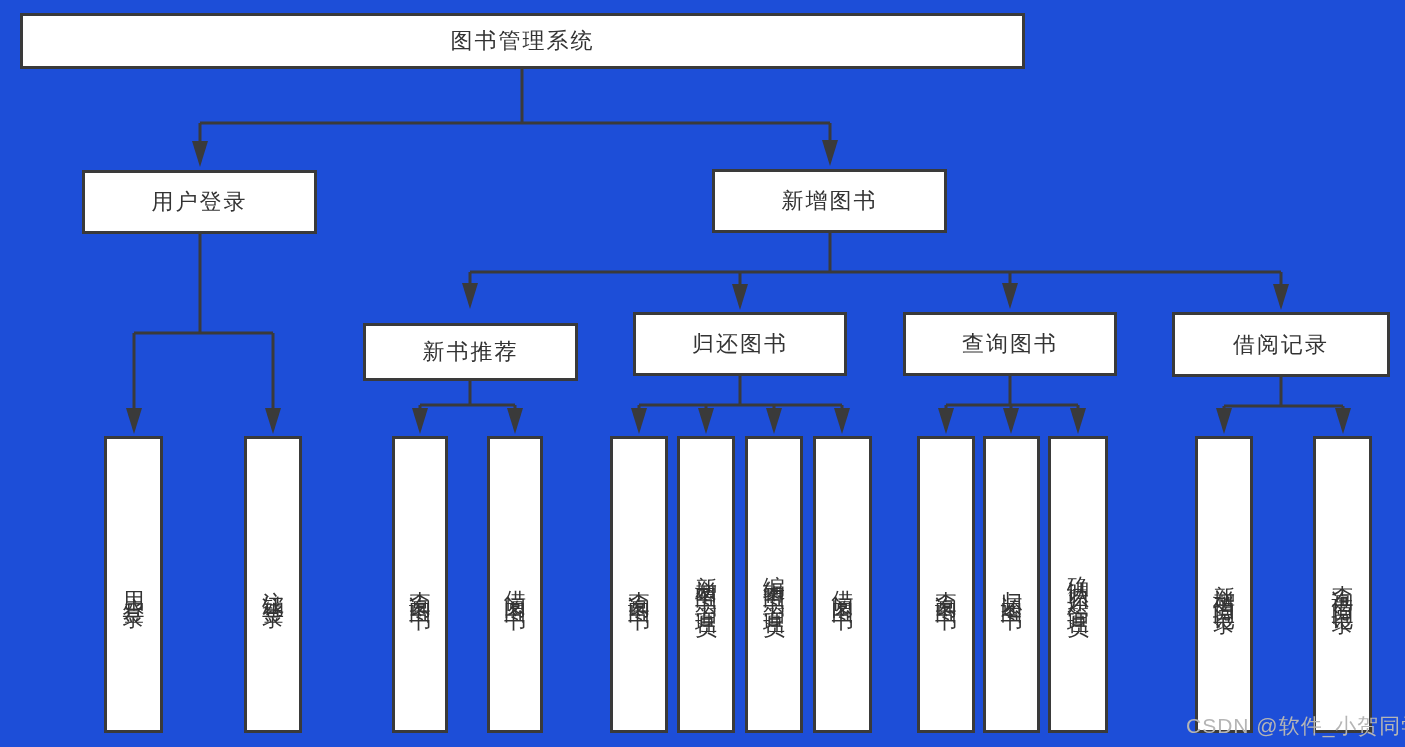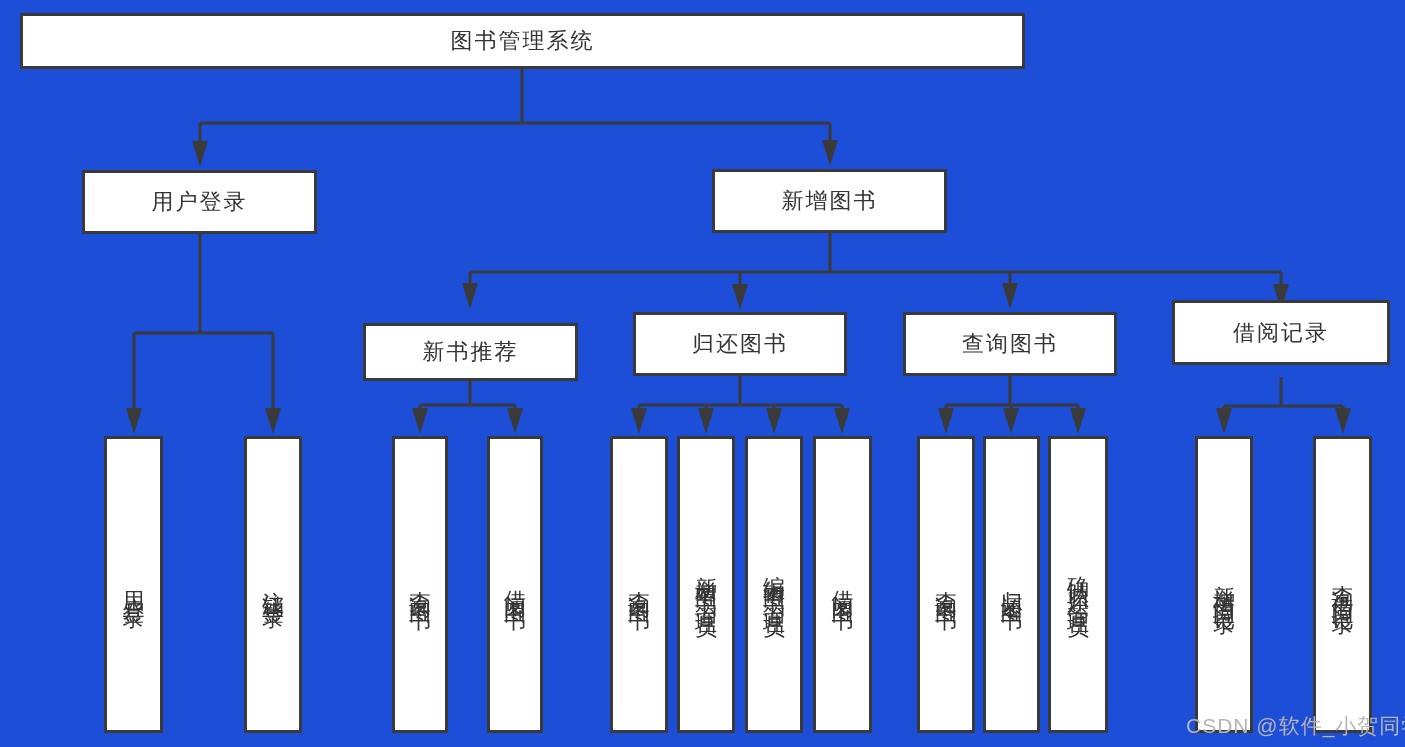--- a/index.html
+++ b/index.html
@@ -23,21 +23,21 @@
     letter-spacing:6px;font-size:22px;line-height:1;
     top:436px;height:297px;white-space:normal;
   }
   
   .pos-root{left:20px;top:13px;width:1005px;height:56px;}
   .pos-n2a{left:82px;top:170px;width:235px;height:64px;}
   .pos-n2b{left:712px;top:169px;width:235px;height:64px;}
   .pos-n3a{left:363px;top:323px;width:215px;height:58px;}
   .pos-n3b{left:633px;top:312px;width:214px;height:64px;}
   .pos-n3c{left:903px;top:312px;width:214px;height:64px;}
-  .pos-n3d{left:1172px;top:300px;width:218px;height:65px;}
+  .pos-n3d{left:1172px;top:312px;width:218px;height:65px;}
   .pos-l1{left:104px;width:59px;}
   .pos-l2{left:244px;width:58px;}
   .pos-l3{left:392px;width:56px;}
   .pos-l4{left:487px;width:56px;}
   .pos-l5{left:610px;width:58px;}
   .pos-l6{left:677px;width:58px;}
   .pos-l7{left:745px;width:58px;}
   .pos-l8{left:813px;width:59px;}
   .pos-l9{left:917px;width:58px;}
   .pos-l10{left:983px;width:57px;}

